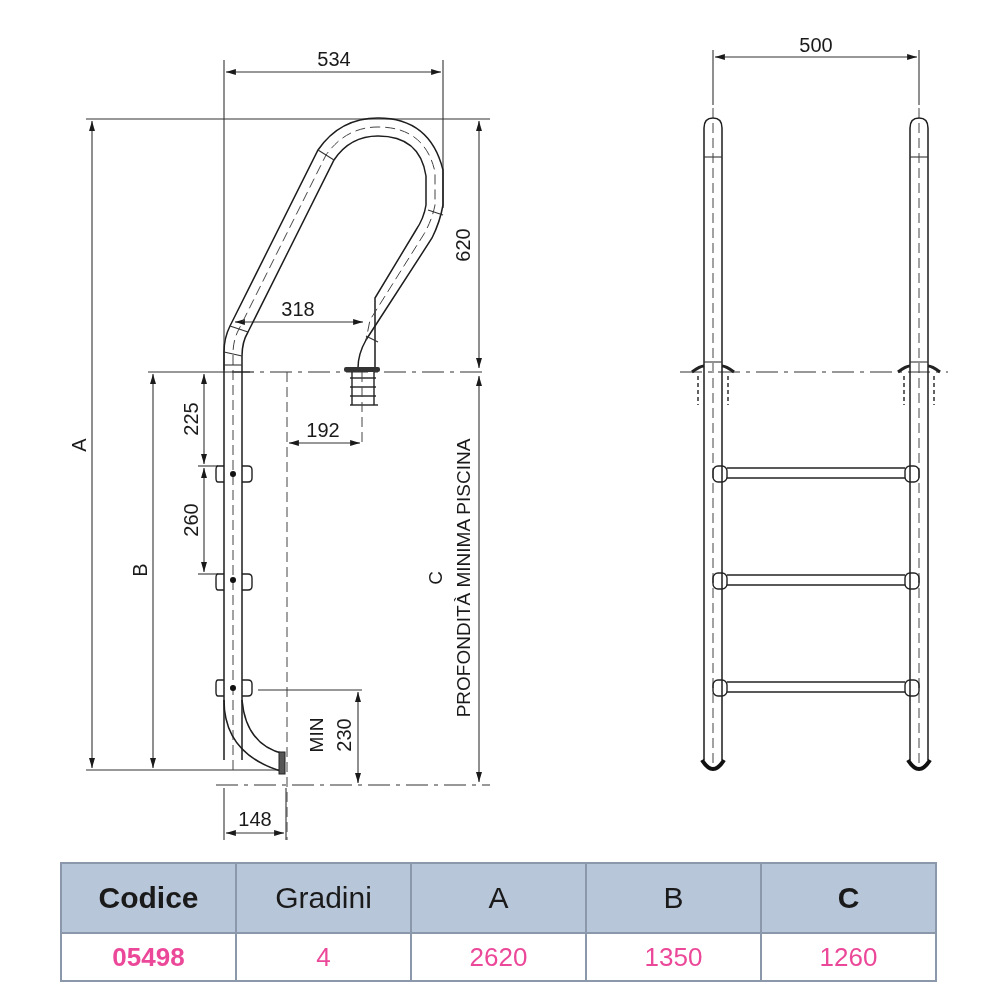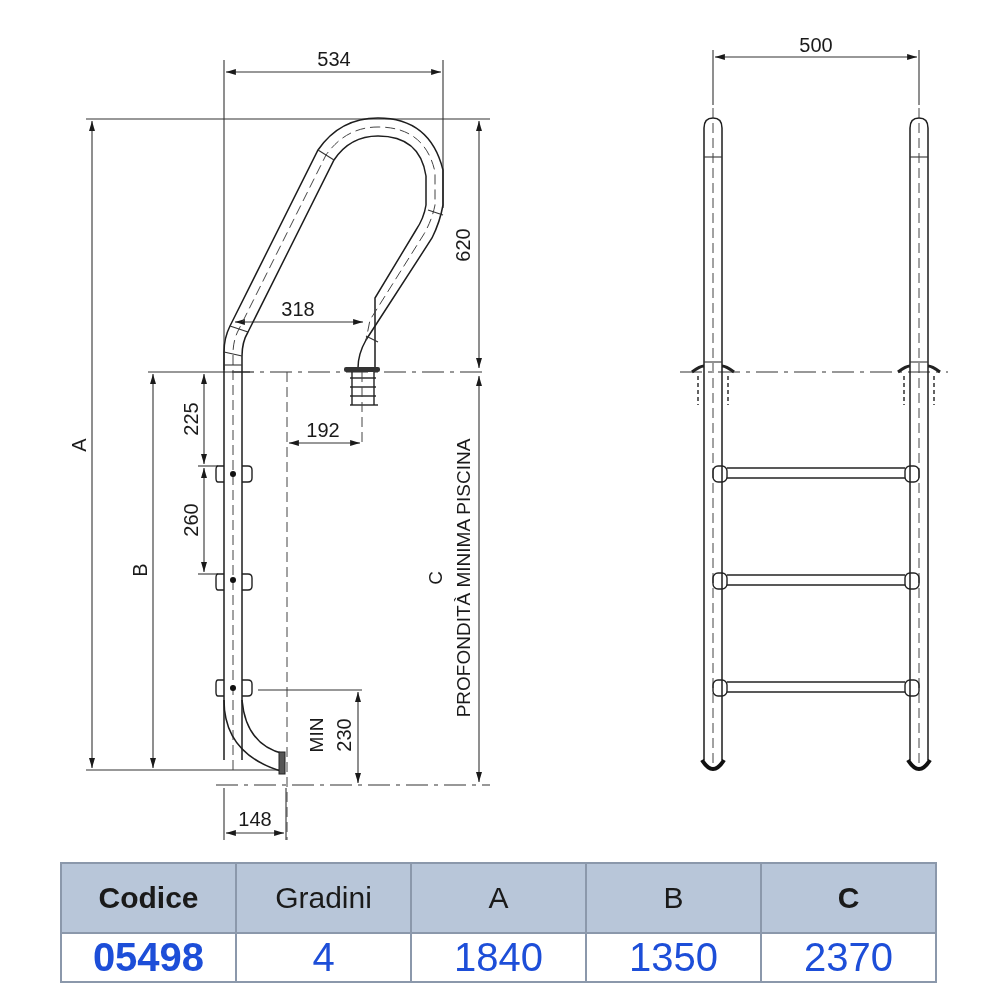--- a/index.html
+++ b/index.html
@@ -12,22 +12,22 @@
   #drawing .cdash { stroke: #444; stroke-width: 1; fill: none; stroke-dasharray: 10 5; }
   #drawing .tube { stroke: #1e1e1e; stroke-width: 1.5; fill: none; }
   #drawing .lbl { font-family: "Liberation Sans", "DejaVu Sans", sans-serif; font-size: 20px; fill: #1a1a1a; }
   #drawing .lblsm { font-family: "Liberation Sans", "DejaVu Sans", sans-serif; font-size: 19px; fill: #1a1a1a; }
 
   #spec-table { position: absolute; left: 60px; top: 862px; width: 877px;
                 border-collapse: collapse; table-layout: fixed; }
   #spec-table th, #spec-table td { border: 2px solid #8b98ab; text-align: center; }
   #spec-table th { background: #b8c6d9; height: 66px; font-size: 30px; font-weight: normal;
                    font-family: "Liberation Sans", "DejaVu Sans", sans-serif; color: #1a1a1a; }
-  #spec-table td { background: #ffffff; height: 44px; font-size: 40px;
-                   font-family: "Liberation Sans", "DejaVu Sans", sans-serif; color: #1d4ed8; border-radius: 23px; }
+  #spec-table td { background: #ffffff; height: 44px; font-size: 26px;
+                   font-family: "Liberation Sans", "DejaVu Sans", sans-serif; color: #ec4899; border-radius: 23px; }
   #spec-table .bold { font-weight: bold; }
   #spec-table { border: 2px solid #8b98ab; }
 </style>
 </head>
 <body>
 
 <svg id="drawing" viewBox="0 0 1000 850" xmlns="http://www.w3.org/2000/svg">
   <defs>
     <marker id="arr" viewBox="0 0 10 10" refX="10" refY="5" markerWidth="9" markerHeight="9" orient="auto-start-reverse">
       <path d="M0,2 L10,5 L0,8 z" fill="#1a1a1a"></path>
@@ -221,18 +221,18 @@
       <th>Gradini</th>
       <th>A</th>
       <th>B</th>
       <th class="bold">C</th>
     </tr>
   </thead>
   <tbody>
     <tr>
       <td class="bold">05498</td>
       <td>4</td>
-      <td>1840</td>
+      <td>2620</td>
       <td>1350</td>
-      <td>2370</td>
+      <td>1260</td>
     </tr>
   </tbody>
 </table>
 
 </body></html>

